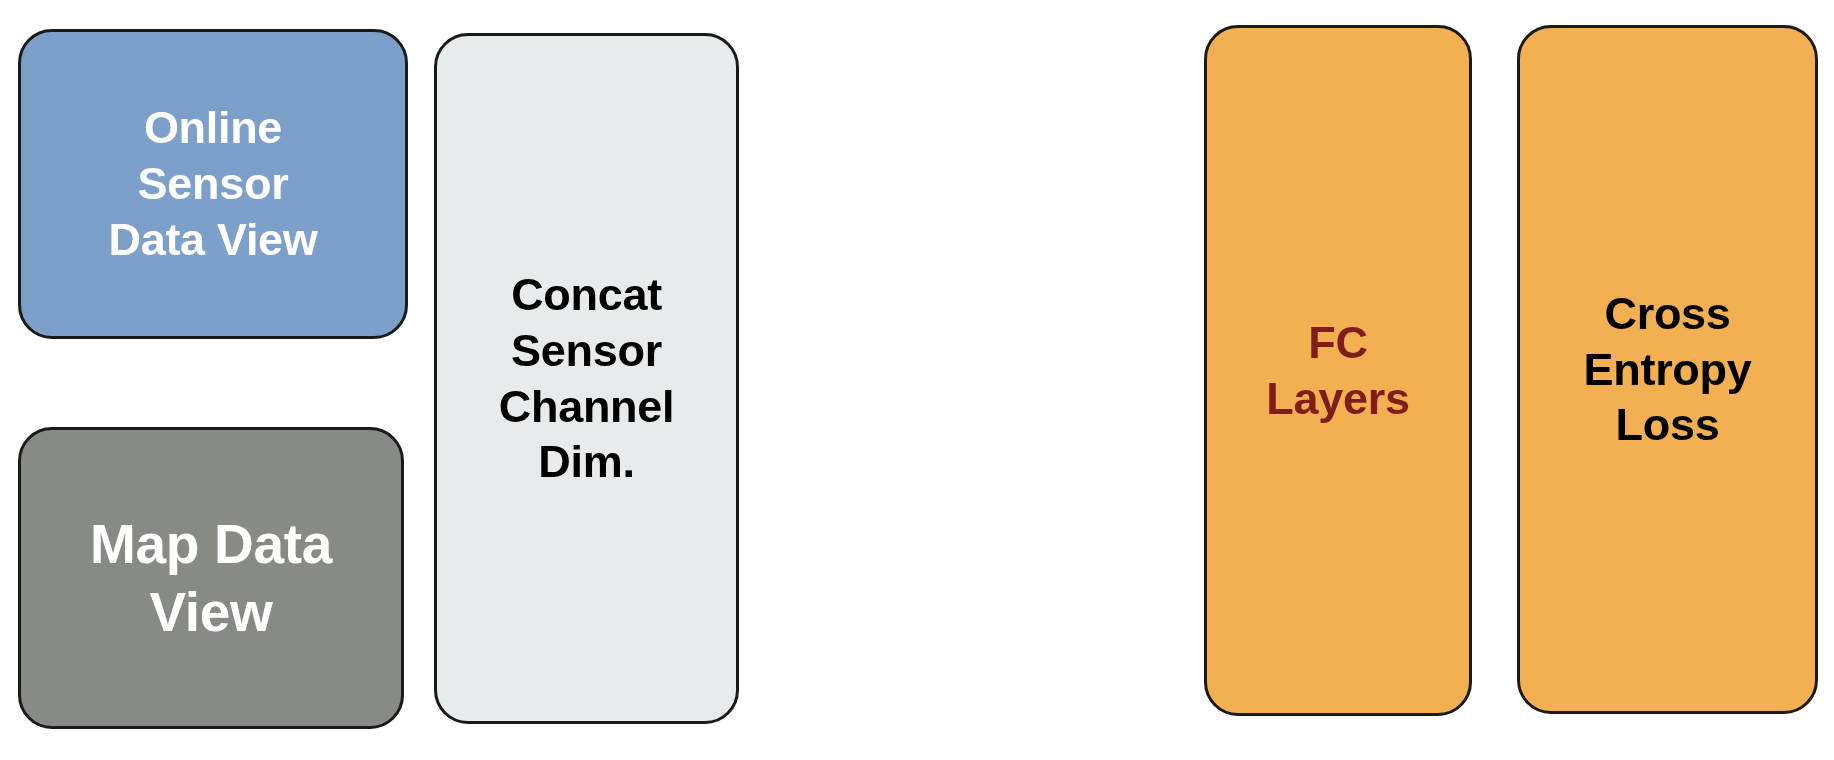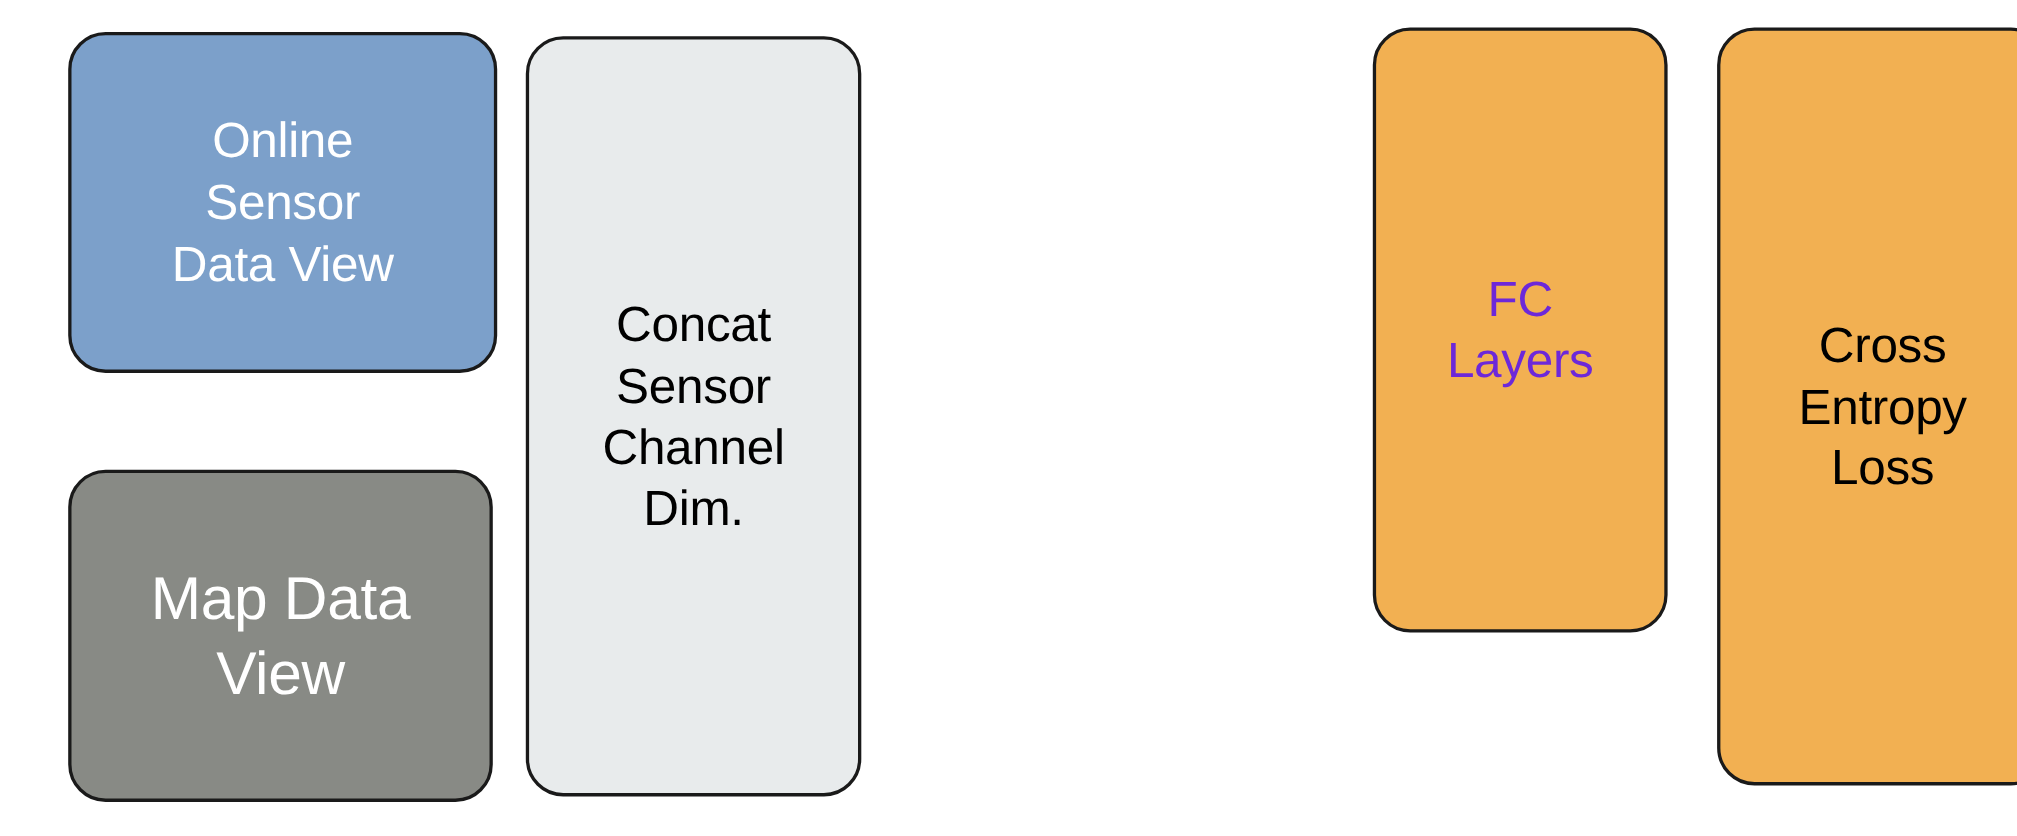--- a/index.html
+++ b/index.html
@@ -17,23 +17,22 @@
     background: #ffffff;
     overflow: hidden;
   }
   .node {
     position: absolute;
     box-sizing: border-box;
     display: flex;
     align-items: center;
     justify-content: center;
     text-align: center;
-    font-weight: normal;
+    font-weight: bold;
     letter-spacing: -0.3px;
-    margin-left: 44px;
   }
   .rounded {
     border: 3px solid #1a1a1a;
     border-radius: 34px;
   }
   .node .label {
     display: block;
     line-height: 1.24;
     white-space: pre-line;
   }
@@ -92,23 +91,23 @@
     position: relative;
     z-index: 2;
     transform: translate(-38px, -6px);
   }
 
   
   #node-fc {
     left: 1204px;
     top: 25px;
     width: 268px;
-    height: 550px;
+    height: 691px;
     background: #F2B052;
-    color: #6d28d9;
+    color: #7f1d1d;
     font-size: 45px;
     align-items: center;
   }
 
   
   #node-loss {
     left: 1517px;
     top: 25px;
     width: 301px;
     height: 689px;

